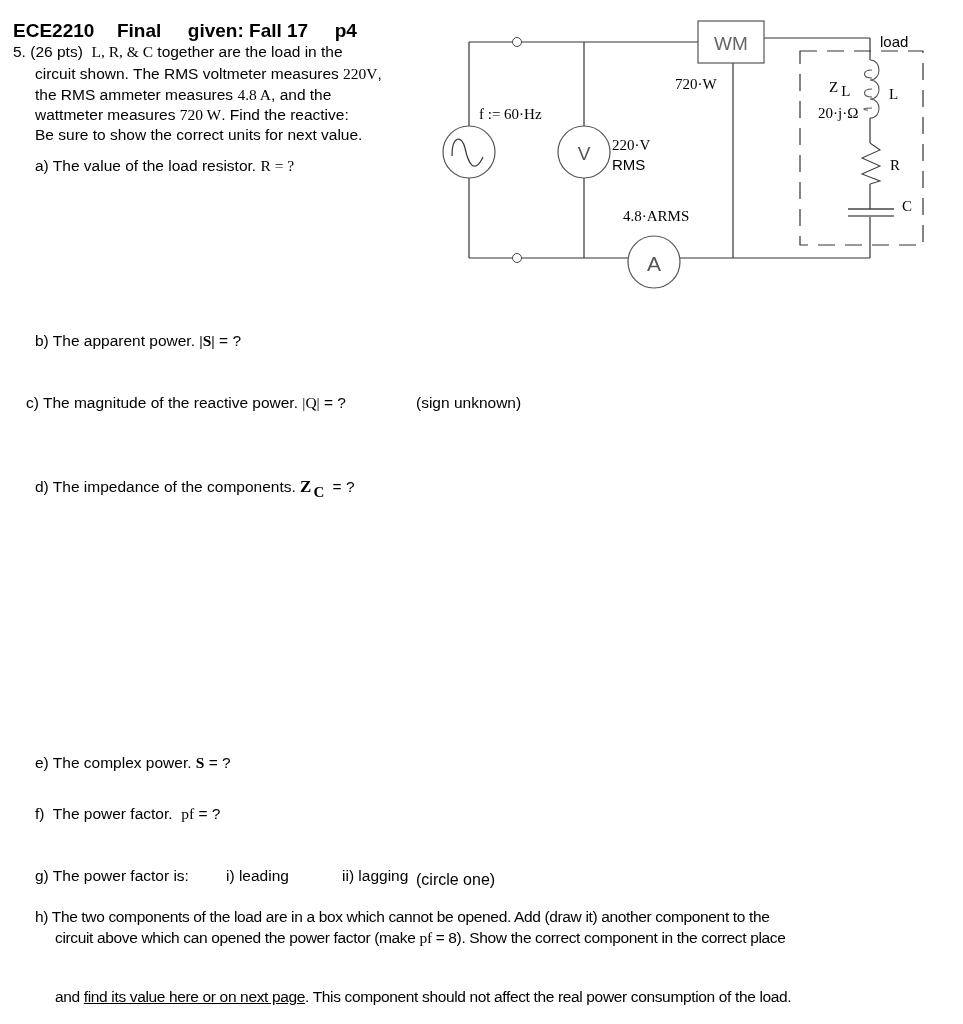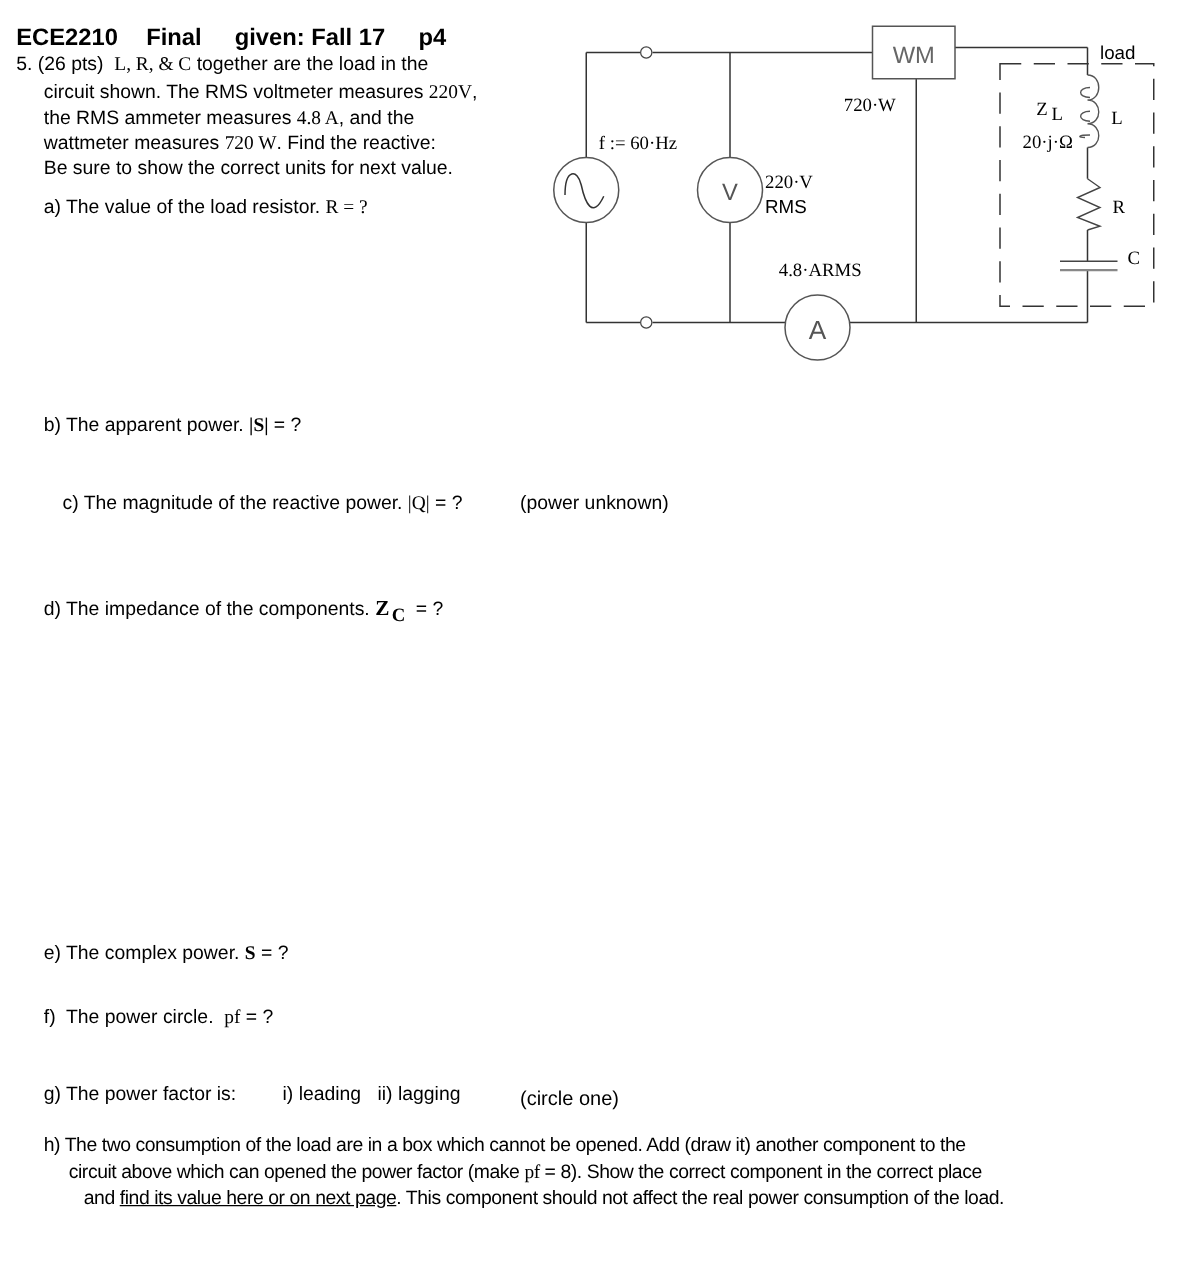--- a/index.html
+++ b/index.html
@@ -118,41 +118,41 @@
   <text x="829" y="92" font-size="15"><tspan>Z</tspan><tspan dx="3" dy="4">L</tspan></text>
   <text x="818" y="118" font-size="15">20·j·Ω</text>
   <text x="890" y="170" font-size="15">R</text>
   <text x="902" y="211" font-size="15">C</text>
 </svg>
 
 <div class="abs t" style="left:35px;top:332px;">
   <span>b) The apparent power.  </span><span class="serif" style="font-weight:bold">|S|</span><span> = ?</span>
 </div>
 
-<div class="abs t" style="left:50px;top:394px;">
+<div class="abs t" style="left:26px;top:394px;">
   <span>c) The magnitude of the reactive power. </span><span class="serif">|Q|</span><span> = ?</span>
 </div>
-<div class="abs t" style="left:416px;top:394px;">(power unknown)</div>
+<div class="abs t" style="left:416px;top:394px;">(sign unknown)</div>
 
 <div class="abs t" style="left:35px;top:477px;">
   <span>d) The impedance of the components.  </span><span class="serif" style="font-weight:bold;font-size:17px">Z</span><span class="serif" style="font-weight:bold;font-size:15px;position:relative;top:5px;margin-left:2px">C</span><span style="margin-left:4px"> = ?</span>
 </div>
 
 <div class="abs t" style="left:35px;top:754px;">
   <span>e) The complex power.  </span><span class="serif" style="font-weight:bold">S</span><span> = ?</span>
 </div>
 
 <div class="abs t" style="left:35px;top:805px;">
-  <span style="white-space:pre">f)  The power circle.  </span><span class="serif">pf</span><span> = ?</span>
+  <span style="white-space:pre">f)  The power factor.  </span><span class="serif">pf</span><span> = ?</span>
 </div>
 
 <div class="abs t" style="left:35px;top:867px;">g) The power factor is:</div>
 <div class="abs t" style="left:226px;top:867px;">i) leading</div>
-<div class="abs t" style="left:302px;top:867px;">ii) lagging</div>
+<div class="abs t" style="left:342px;top:867px;">ii) lagging</div>
 <div class="abs small" style="left:416px;top:871px;">(circle one)</div>
 
-<div class="abs cond" style="left:35px;top:908px;">h) The two consumption of the load are in a box which cannot be opened.  Add (draw it) another component to the</div>
+<div class="abs cond" style="left:35px;top:908px;">h) The two components of the load are in a box which cannot be opened.  Add (draw it) another component to the</div>
 <div class="abs cond" style="left:55px;top:929px;">
   <span>circuit above which can opened the power factor (make </span><span class="serif">pf</span><span> = 8).  Show the correct component in the correct place</span>
 </div>
-<div class="abs cond" style="left:55px;top:950px;margin-left:12px;">
+<div class="abs cond" style="left:55px;top:988px;">
   <span>and </span><span class="u">find its value here or on next page</span><span>.  This component should not affect the real power consumption of the load.</span>
 </div>
 
 </body></html>

